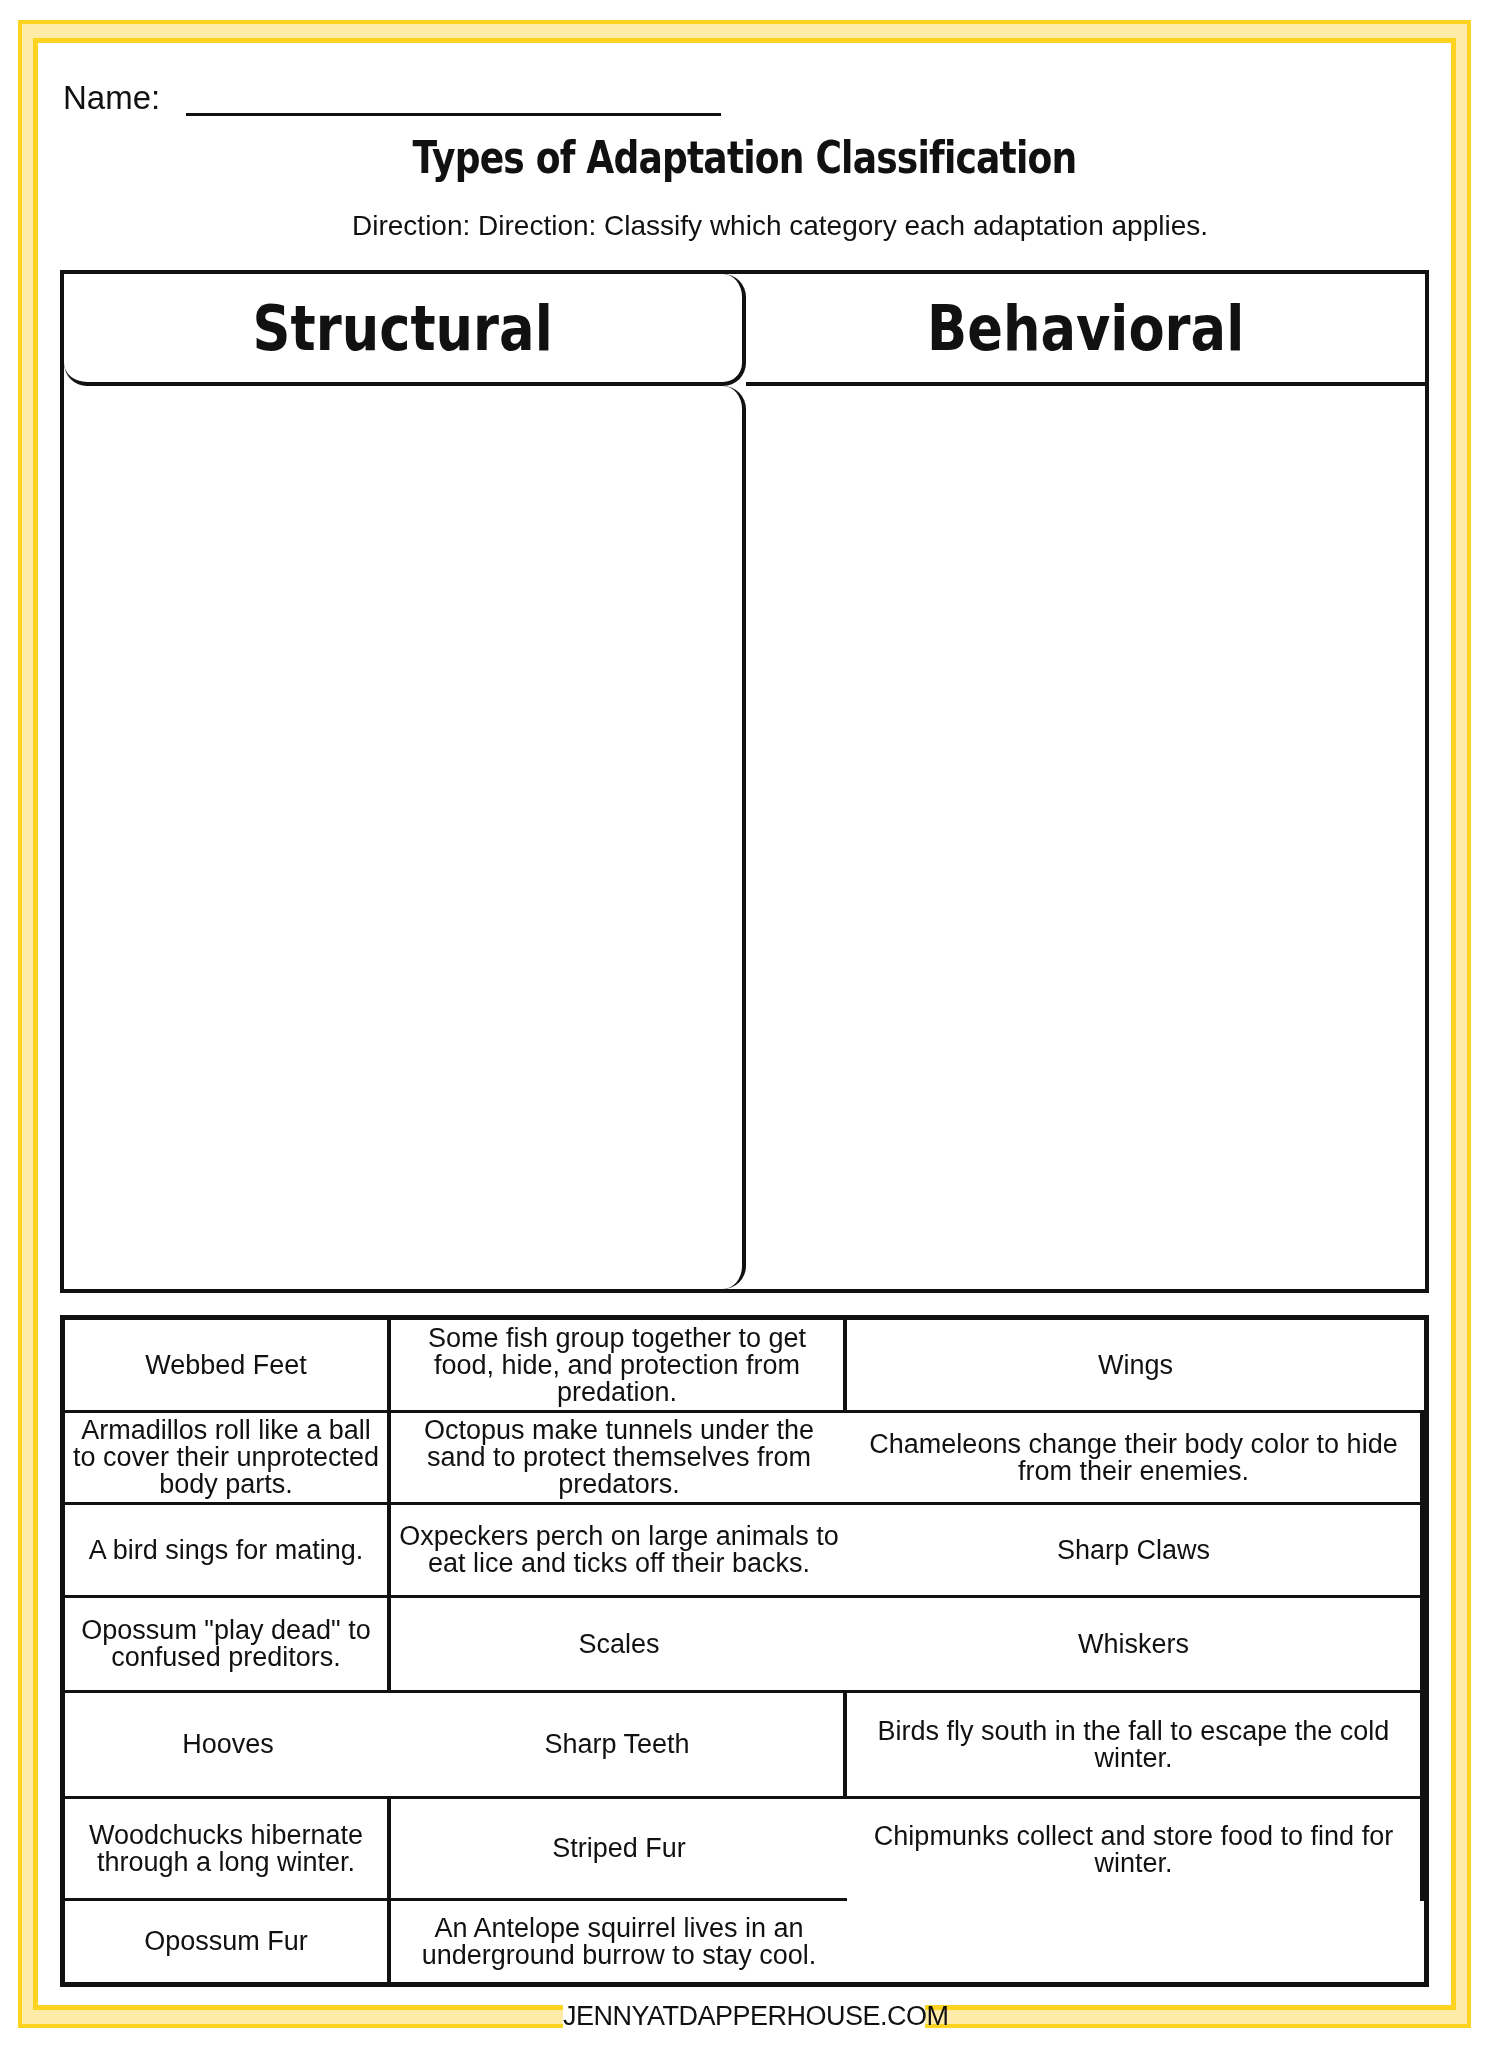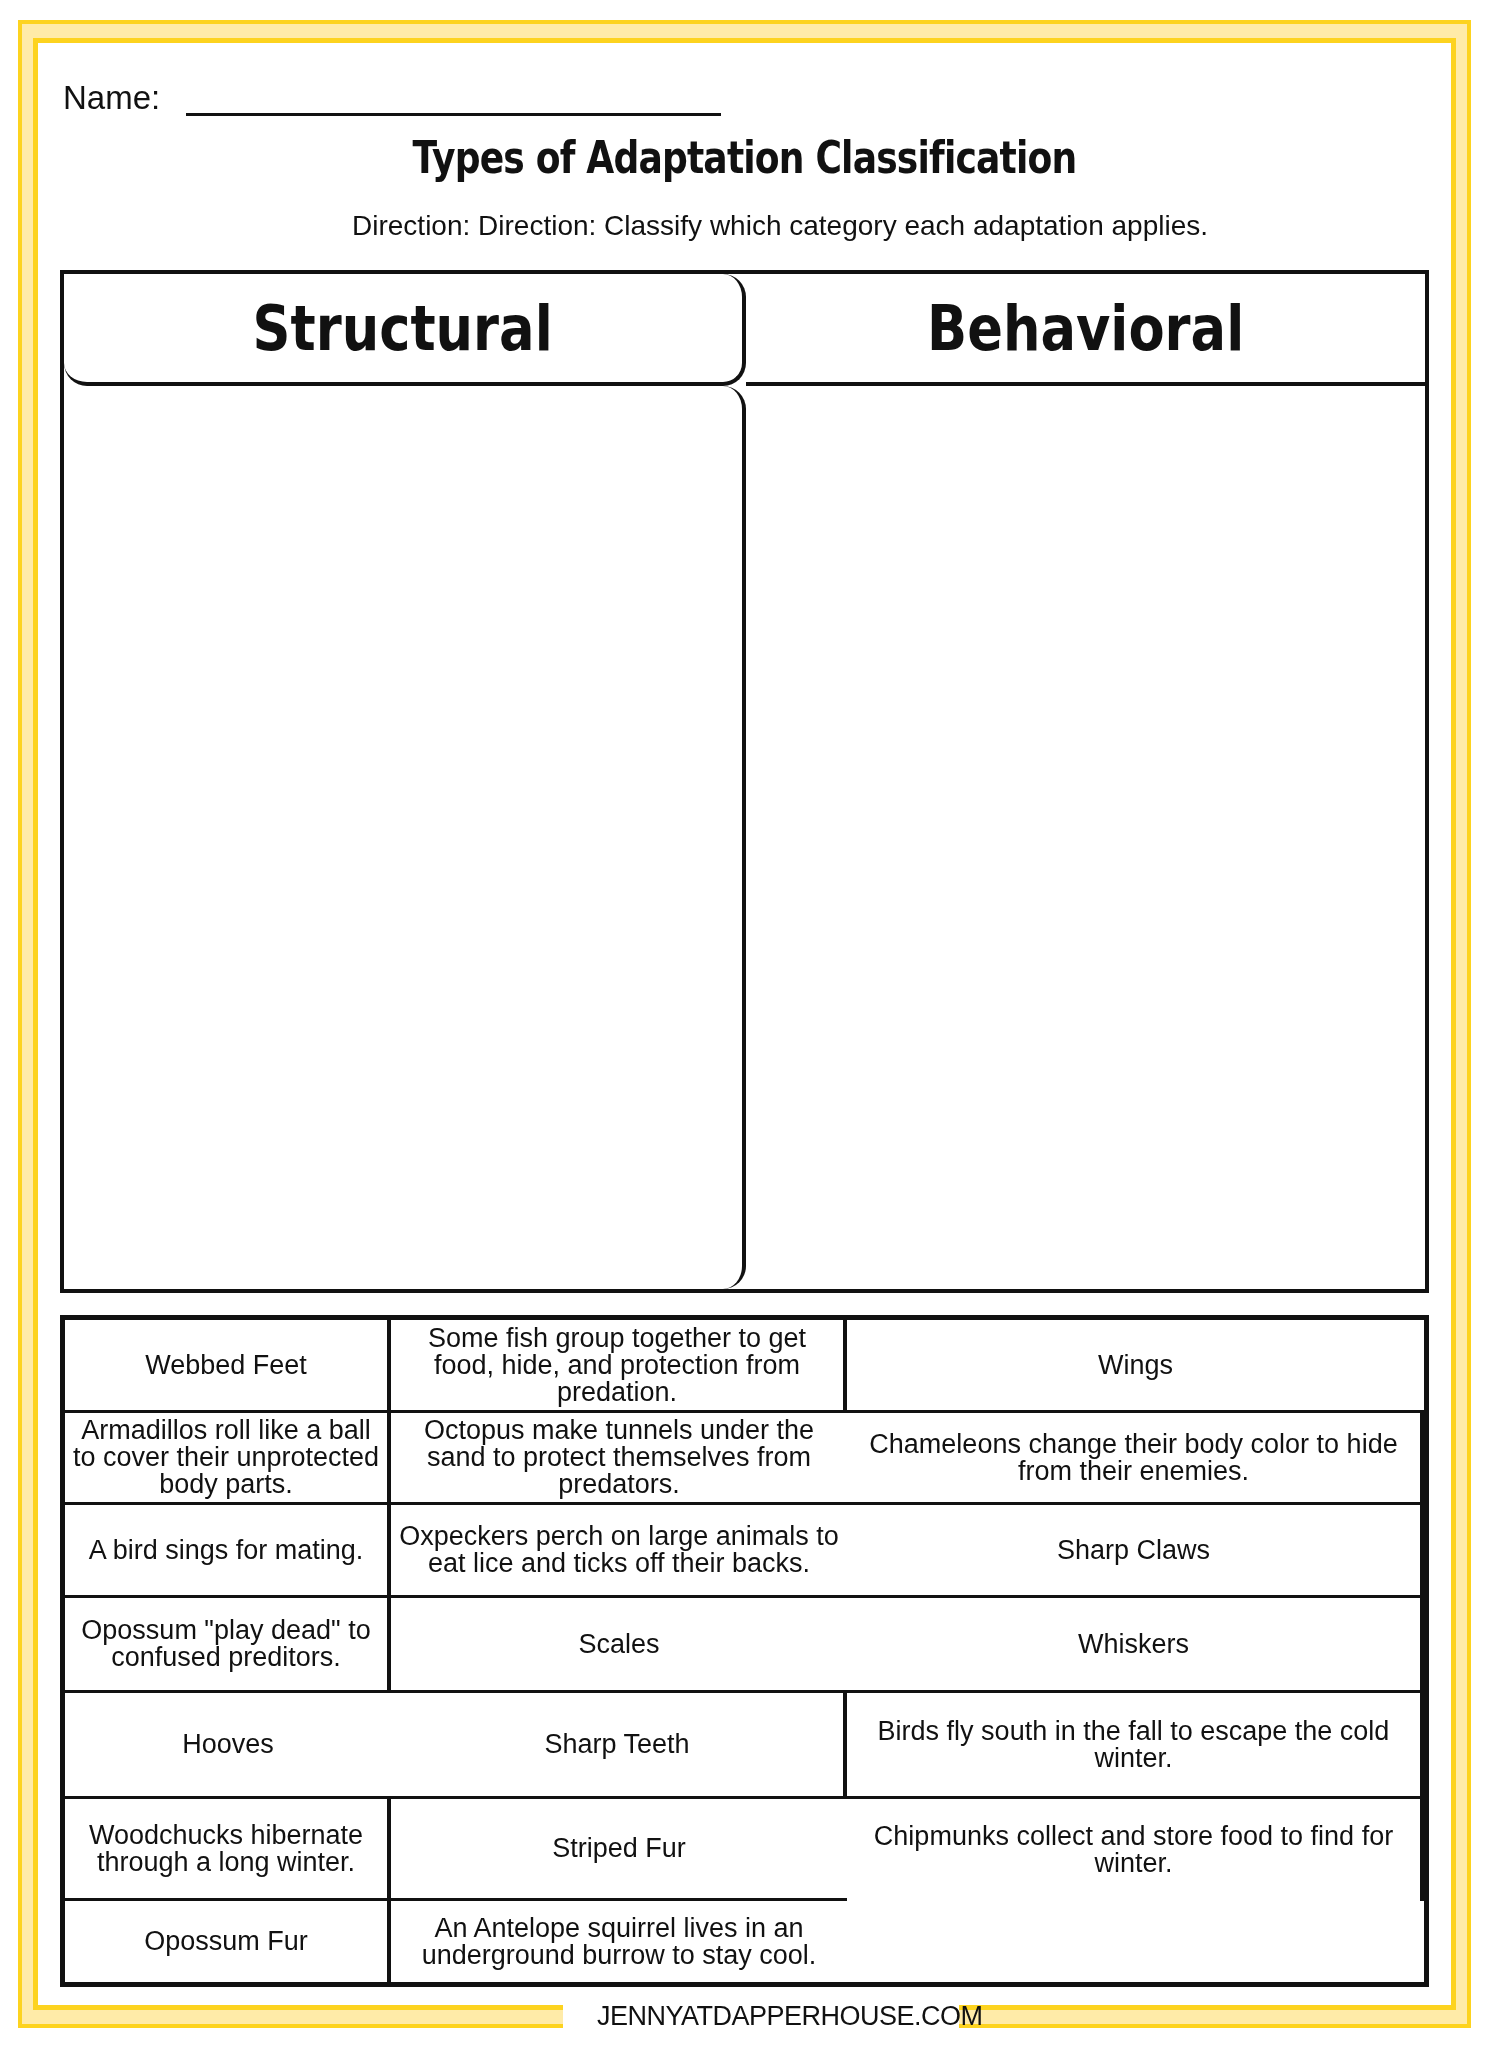--- a/index.html
+++ b/index.html
@@ -57,21 +57,20 @@
     display: flex; align-items: center; justify-content: center; text-align: center;
     font-size: 27px; line-height: 27px; padding: 0 4px;
     border-bottom: 3px solid #111; box-sizing: border-box;
   }
   .card.c0, .card.c1 { border-right: 4px solid #111; }
   .card.last { border-bottom: none; }
   .footer {
     position: absolute; left: 563px; top: 2000px; width: 362px; height: 32px;
     background: #ffffff; text-align: center; font-size: 27px; line-height: 32px;
     letter-spacing: -0.5px;
-    padding-left: 34px;
   }
 </style>
 </head>
 <body>
 
 <div class="frame-outer"></div>
 <div class="frame-inner"></div>
 
 <div class="name-row">
   <span class="name-label">Name:</span>

